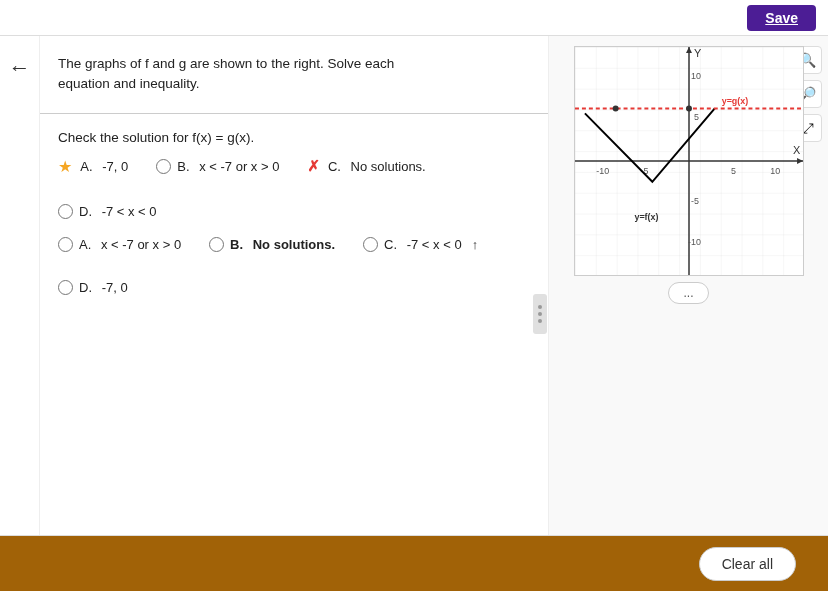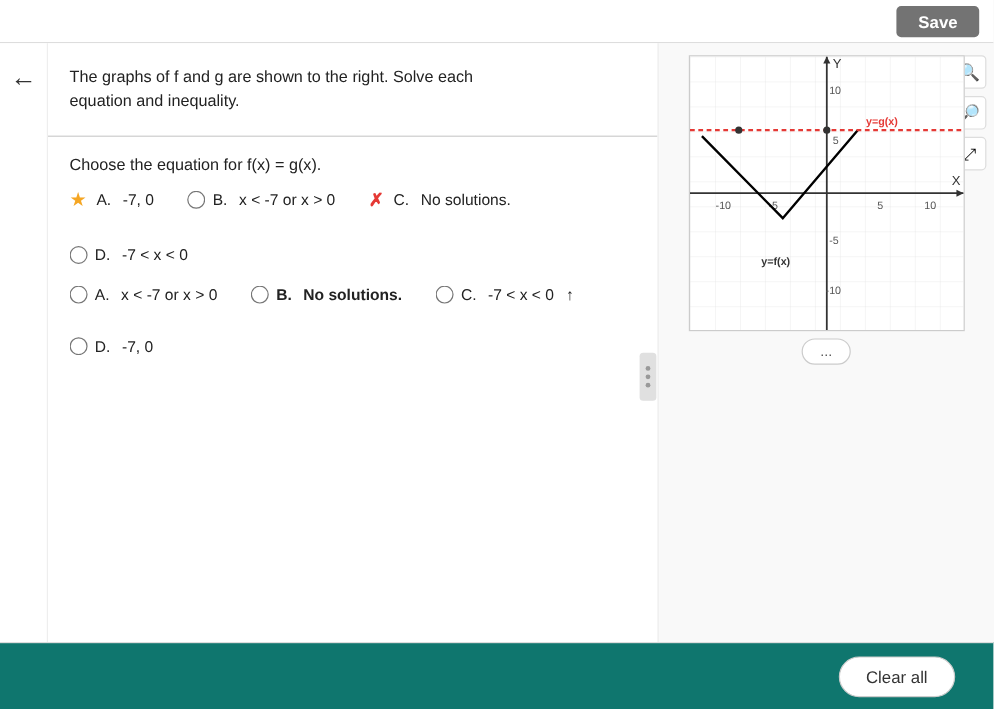--- a/index.html
+++ b/index.html
@@ -16,28 +16,29 @@
     .top-bar {
       background: #fff;
       height: 36px;
       display: flex;
       align-items: center;
       justify-content: flex-end;
       padding: 0 12px;
       border-bottom: 1px solid #ddd;
     }
     .save-btn {
-      background: #737373;
+      background: #4c1d95;
       color: #fff;
       border: none;
       border-radius: 4px;
       padding: 5px 18px;
       font-size: 14px;
       cursor: pointer;
       font-weight: 600;
+      text-decoration: underline;
     }
 
     
     .main-content {
       display: flex;
       height: calc(591px - 36px);
     }
 
     
     .left-nav {
@@ -120,21 +121,21 @@
       font-weight: bold;
     }
 
     
     .bottom-area {
       position: absolute;
       bottom: 0;
       left: 0;
       right: 0;
       height: 56px;
-      background: #0f766e;
+      background: #a16207;
       display: flex;
       align-items: center;
       justify-content: flex-end;
       padding: 0 32px;
       gap: 12px;
       border-top: 1px solid #ddd;
     }
 
     .clear-all-btn {
       background: #fff;
@@ -251,21 +252,21 @@
 
   <div class="left-nav">
     <span class="back-arrow">←</span>
   </div>
 
   <div class="question-area">
     <p class="question-text">The graphs of f and g are shown to the right. Solve each equation and inequality.</p>
 
     <hr class="divider">
 
-    <p class="sub-question">Choose the equation for f(x) = g(x).</p>
+    <p class="sub-question">Check the solution for f(x) = g(x).</p>
     <div class="options-row">
 
       <label class="option">
         <span class="star-marker">★</span>
         <span>A.&nbsp;</span>
         <span>-7, 0</span>
       </label>
 
       <label class="option">
         <input type="radio" name="sub1" style="">

